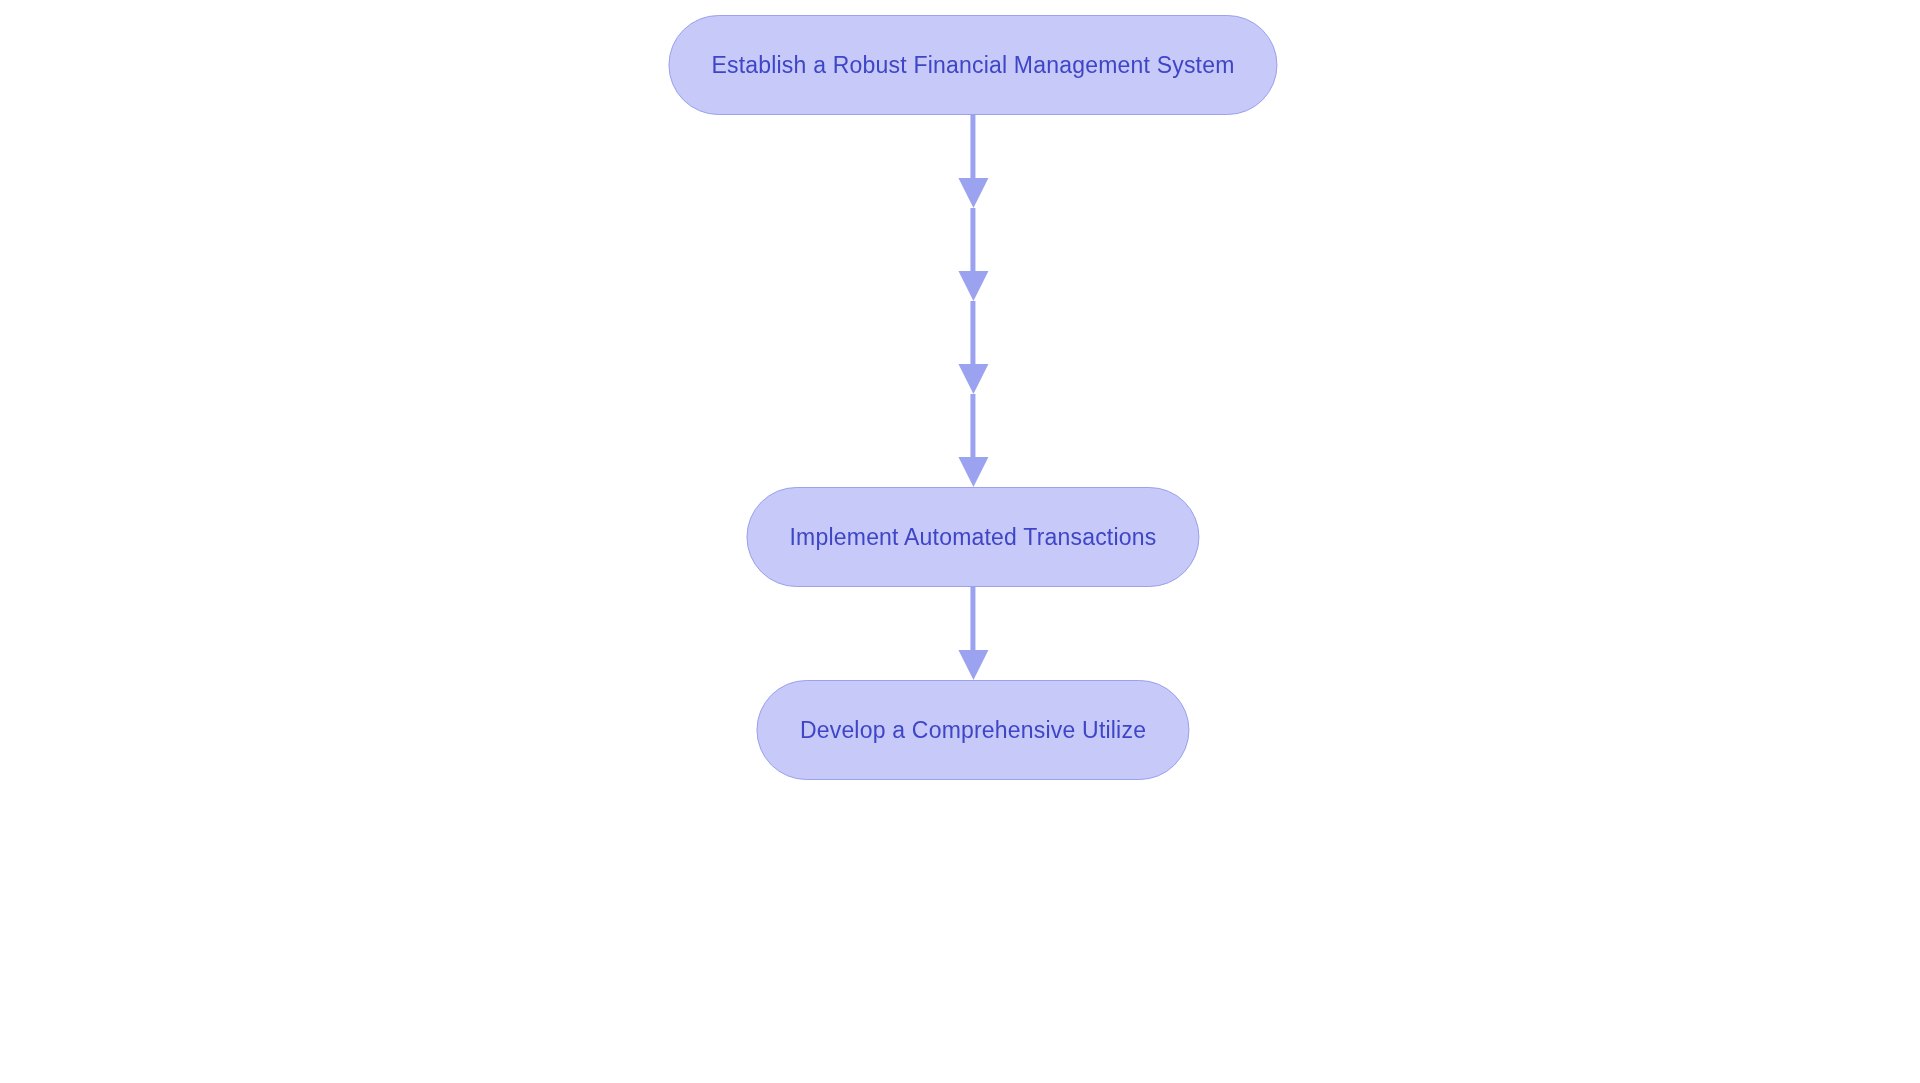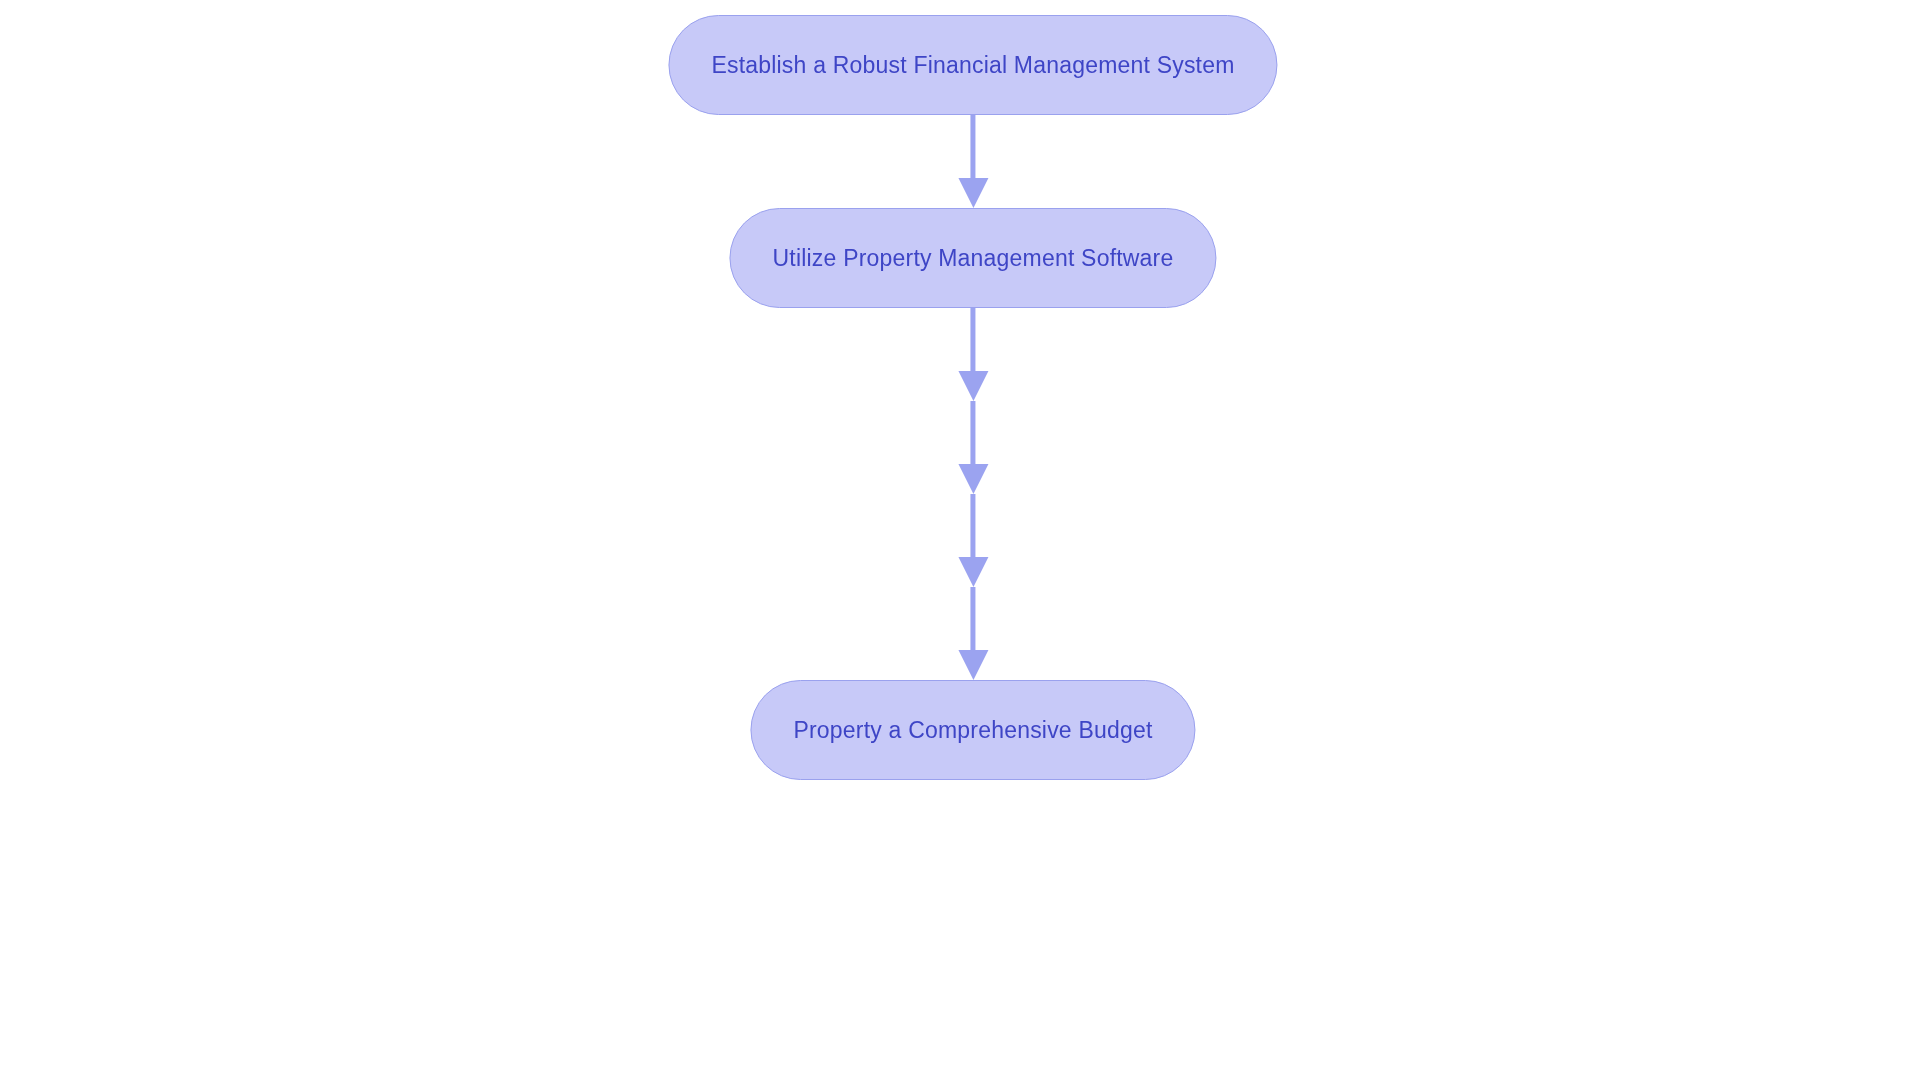--- a/index.html
+++ b/index.html
@@ -75,45 +75,45 @@
 
     <div class="node">
       <span class="node-label">Establish a Robust Financial Management System</span>
     </div>
 
     <div class="arrow">
       <div class="arrow-stem"></div>
       <div class="arrow-head"></div>
     </div>
 
-    <div class="node">
-      <span class="node-label">Utilize Property Management Software</span>
-    </div>
-
-    <div class="arrow">
-      <div class="arrow-stem"></div>
-      <div class="arrow-head"></div>
-    </div>
-
 
     <div class="arrow">
       <div class="arrow-stem"></div>
       <div class="arrow-head"></div>
     </div>
 
 
     <div class="arrow">
       <div class="arrow-stem"></div>
       <div class="arrow-head"></div>
     </div>
 
 
     <div class="arrow">
       <div class="arrow-stem"></div>
       <div class="arrow-head"></div>
     </div>
 
     <div class="node">
-      <span class="node-label">Property a Comprehensive Budget</span>
+      <span class="node-label">Implement Automated Transactions</span>
+    </div>
+
+    <div class="arrow">
+      <div class="arrow-stem"></div>
+      <div class="arrow-head"></div>
+    </div>
+
+    <div class="node">
+      <span class="node-label">Develop a Comprehensive Utilize</span>
     </div>
 
   </div>
 </div>
 
 </body></html>

